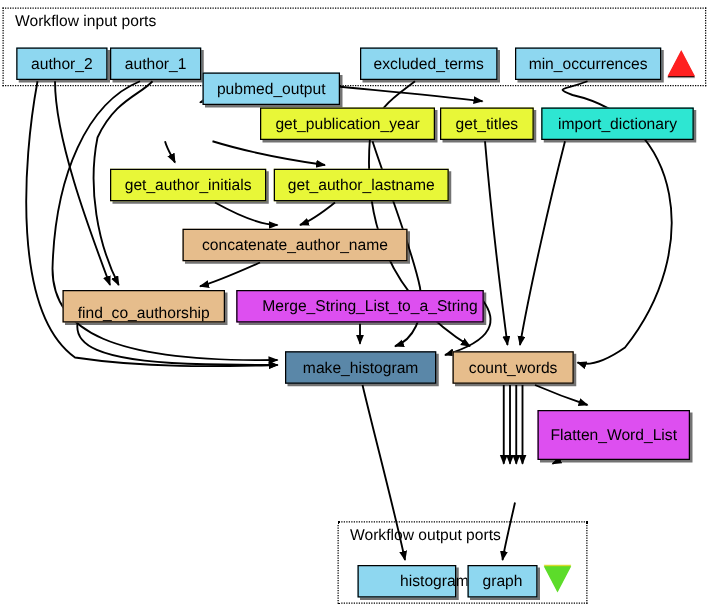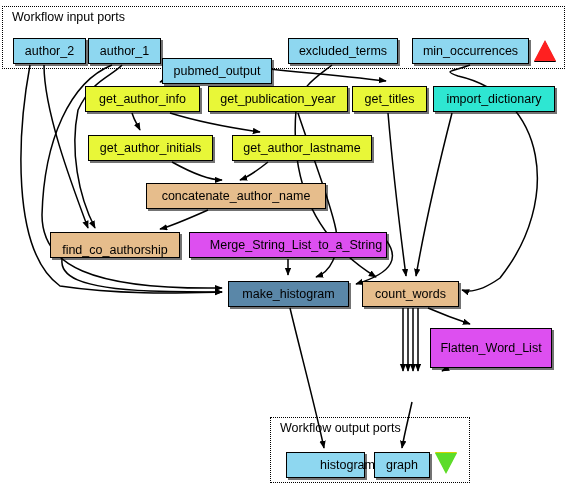--- a/index.html
+++ b/index.html
@@ -91,37 +91,34 @@
   <div class="node" style="left:162px;top:38px;width:110px;height:26px;background:#8ed7f0;margin-top:20px;">
       <span>pubmed_output</span>
     </div>
   <div class="node" style="left:288px;top:38px;width:110px;height:26px;background:#8ed7f0;">
       <span>excluded_terms</span>
     </div>
   <div class="node" style="left:412px;top:38px;width:117px;height:26px;background:#8ed7f0;">
       <span>min_occurrences</span>
     </div>
 
-  <div class="node" style="left:85px;top:86px;width:115px;height:26px;background:#e8f738;">
-      <span>get_author_info</span>
-    </div>
   <div class="node" style="left:208px;top:86px;width:140px;height:26px;background:#e8f738;">
       <span>get_publication_year</span>
     </div>
   <div class="node" style="left:352px;top:86px;width:75px;height:26px;background:#e8f738;">
       <span>get_titles</span>
     </div>
   <div class="node" style="left:433px;top:86px;width:122px;height:26px;background:#2ee6d2;">
       <span>import_dictionary</span>
     </div>
 
   <div class="node" style="left:88px;top:135px;width:125px;height:26px;background:#e8f738;">
       <span>get_author_initials</span>
     </div>
-  <div class="node" style="left:219px;top:135px;width:140px;height:26px;background:#e8f738;margin-left:13px;">
+  <div class="node" style="left:219px;top:135px;width:140px;height:26px;background:#e8f738;">
       <span>get_author_lastname</span>
     </div>
 
   <div class="node" style="left:146px;top:183px;width:180px;height:26px;background:#e6bd8c;">
       <span>concatenate_author_name</span>
     </div>
 
   <div class="node" style="left:50px;top:232px;width:130px;height:26px;background:#e6bd8c;align-items:flex-end;">
       <span>find_co_authorship</span>
     </div>

